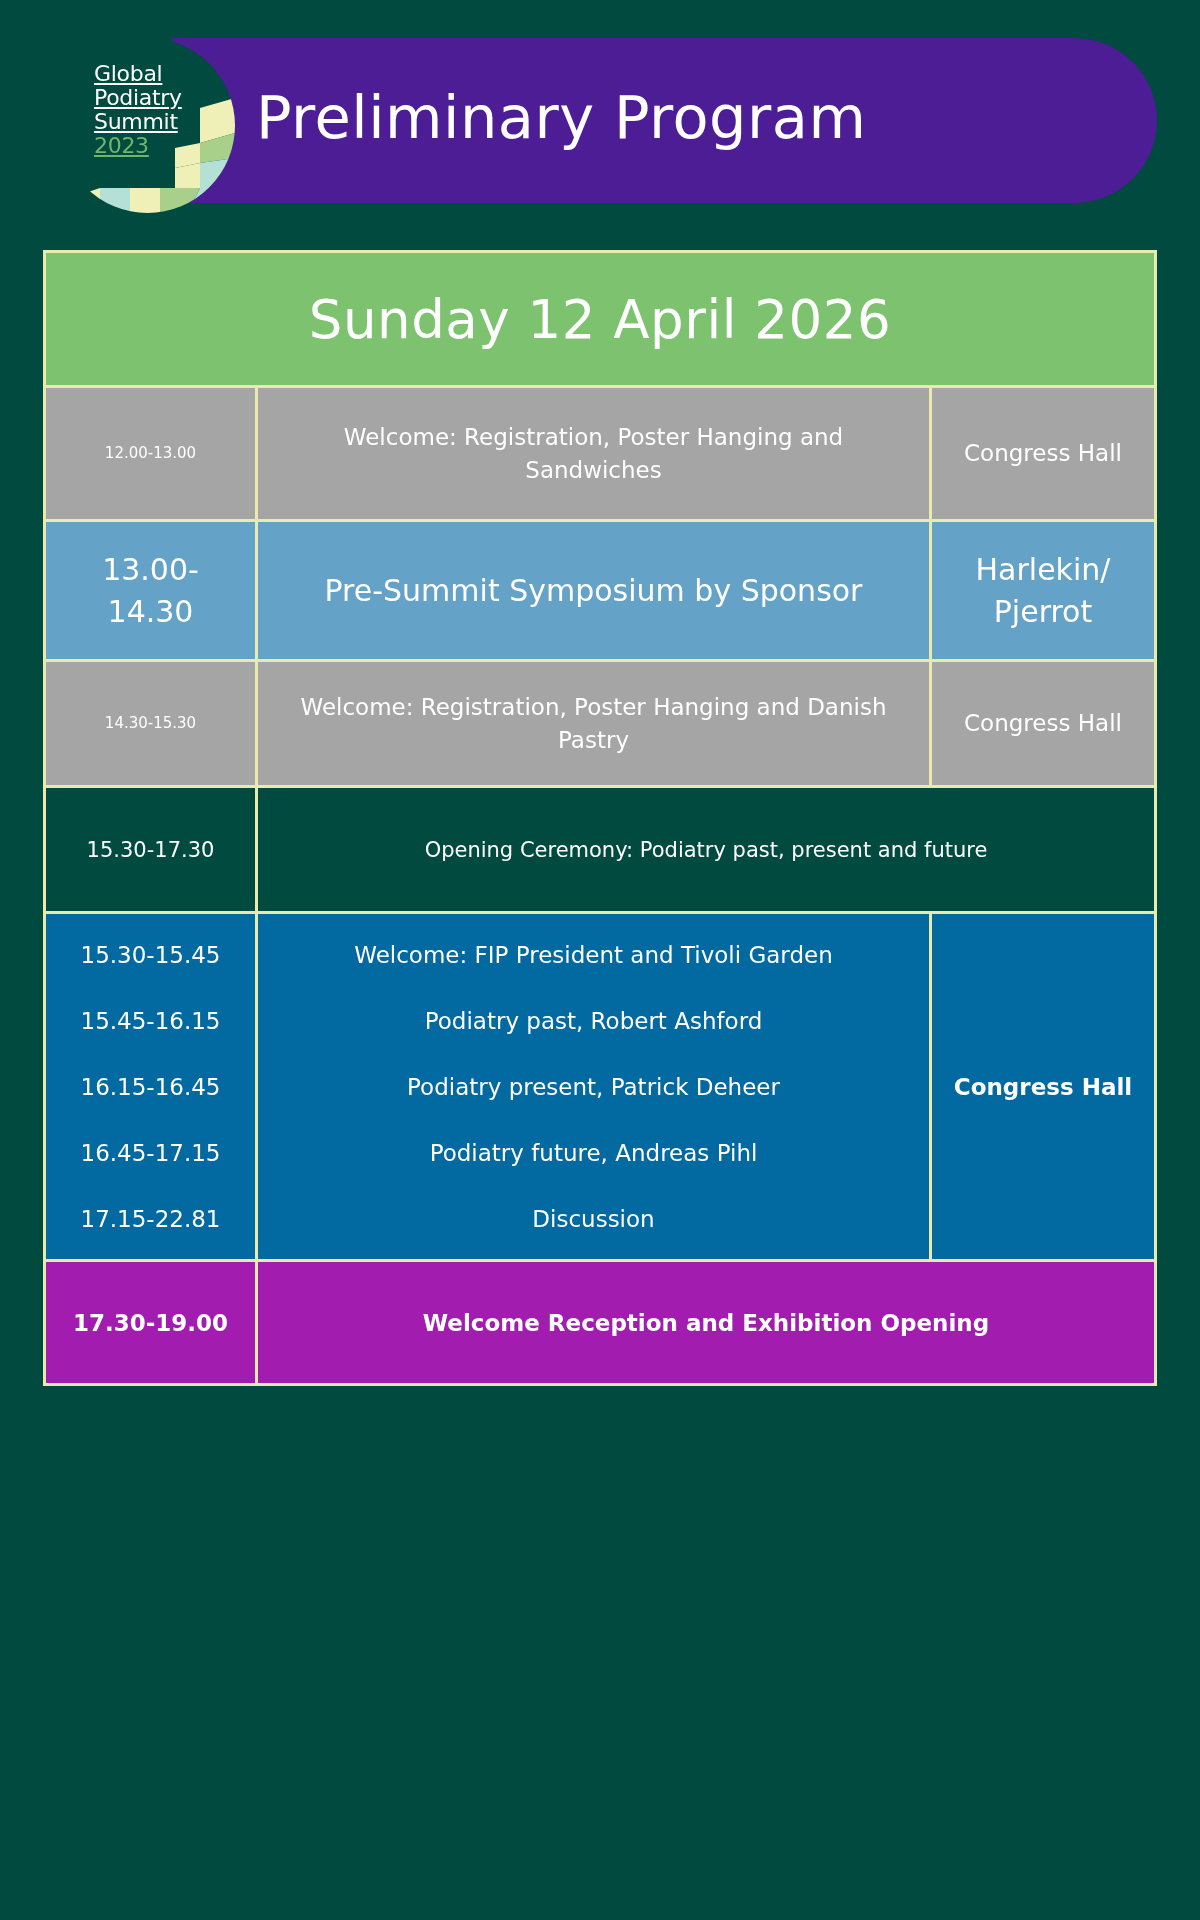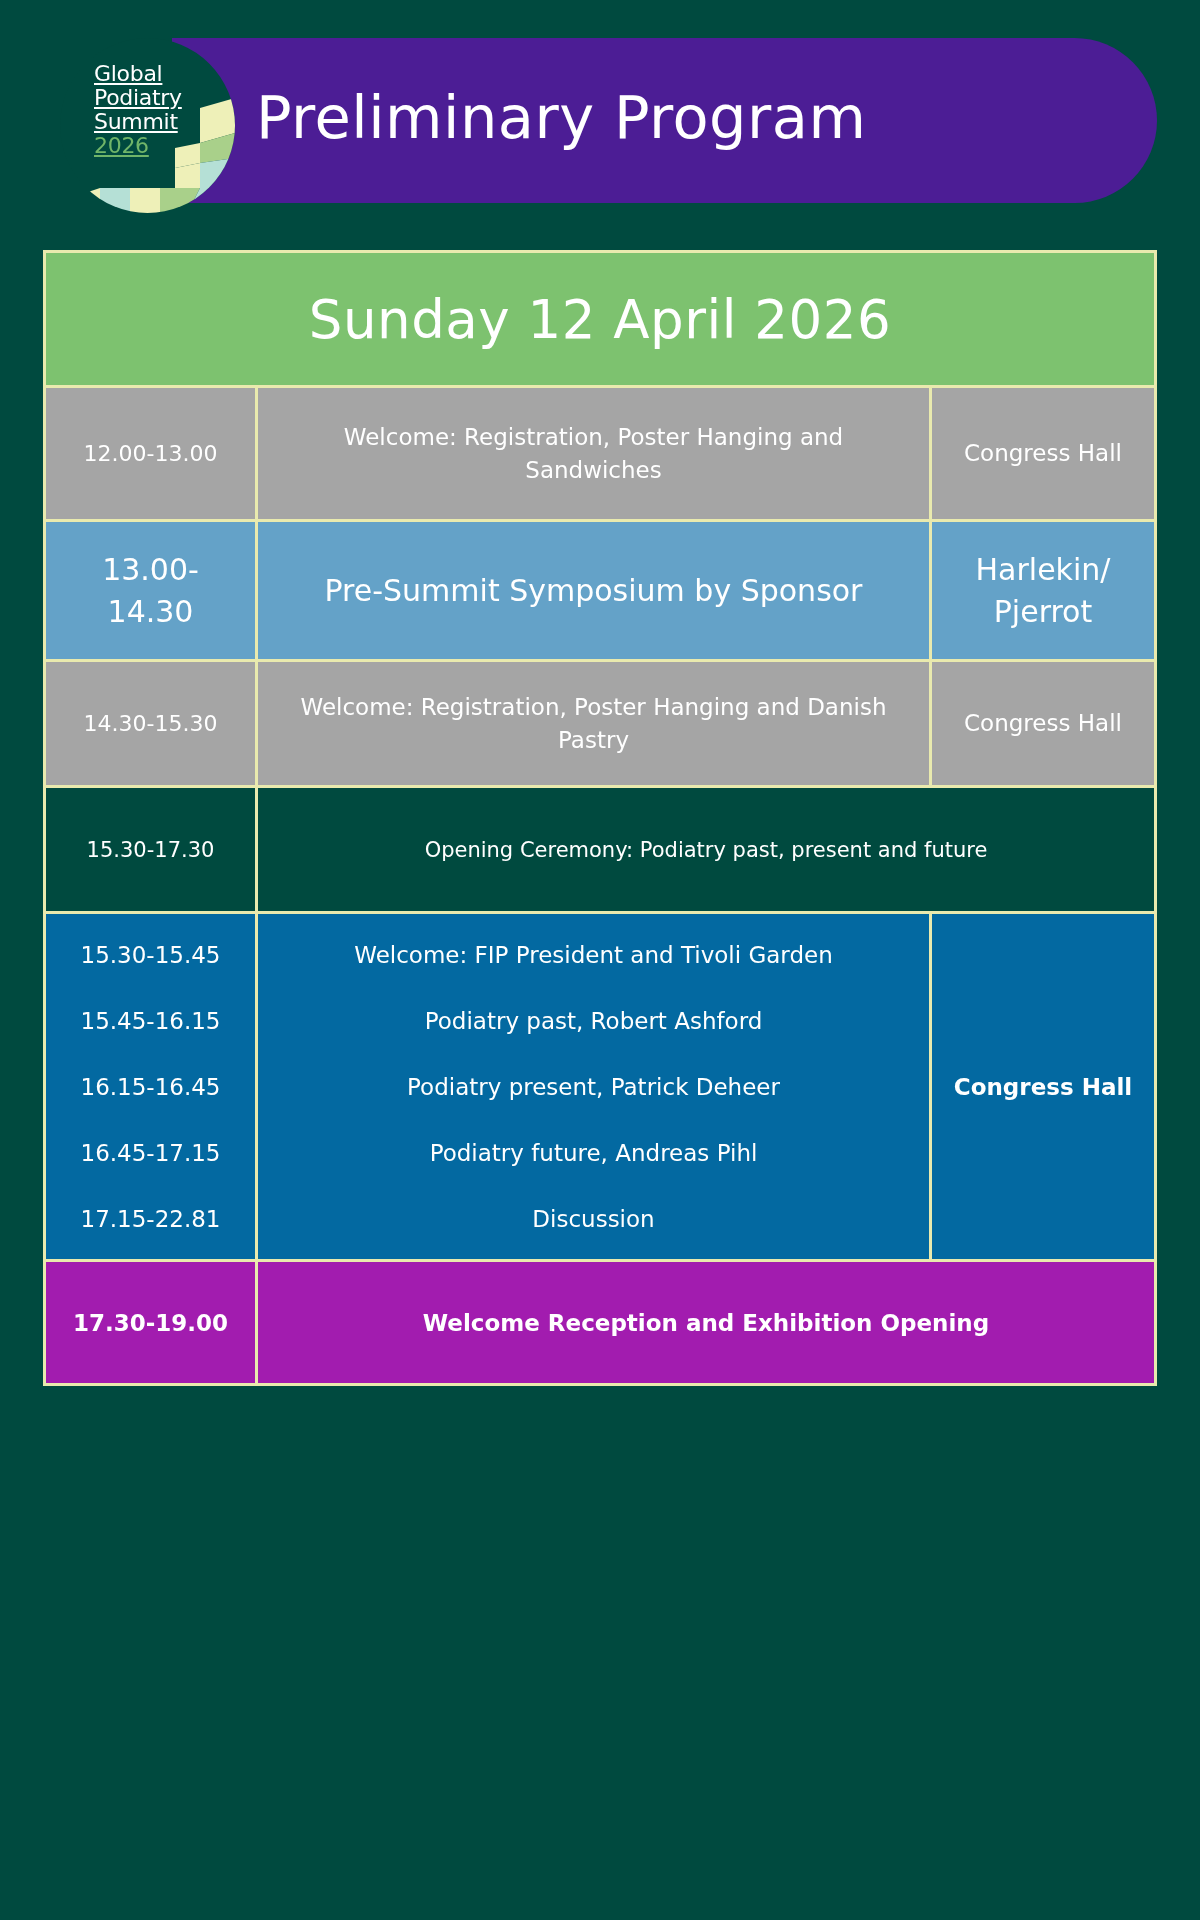--- a/index.html
+++ b/index.html
@@ -33,21 +33,21 @@
   }
   table.program td {
     border:3px solid #e9eaae; padding:0 20px; vertical-align:middle; color:#ffffff;text-align:center;
   }
   .col-time { width:212px; }
   .col-loc { width:225px; }
   .day-header td {
     background:#7dc26f; height:132px; text-align:center; font-size:53px; letter-spacing:0.5px;
   }
   .row-gray td { background:#a5a5a5; font-size:23px; line-height:33px; }
-  .row-gray .time { font-size:22px; }
+  .row-gray .time { font-size:15px; }
   .row-gray { height:134px; }
   .row-gray.r3 { height:126px; }
   .row-sponsor td { background:#64a2c8; font-size:30px; line-height:42px; font-weight:500; }
   .row-sponsor { height:140px; }
   .row-ceremony td { background:#004a3f; font-size:21px; font-weight:500;margin-left:44px; }
   .row-ceremony { height:126px; }
   .row-sessions td { background:#0369a1; font-size:23px; }
   .row-sessions { height:348px; }
   .row-sessions .loc { font-weight:600; font-size:23px; }
   .sess-line { display:block; height:66px; line-height:66px; }
@@ -71,21 +71,21 @@
     <polygon points="100,150 140,150 130,170 100,175" fill="#a9d08a"></polygon>
     <polygon points="140,150 175,150 175,175 130,170" fill="#b5e0d6"></polygon>
     <polygon points="70,150 100,150 100,175 70,175" fill="#eef0b8"></polygon>
     <polygon points="40,150 70,150 70,175 40,175" fill="#b5e0d6"></polygon>
     <polygon points="10,160 40,150 40,175 10,175" fill="#eef0b8"></polygon>
   </svg>
   <div class="logo-text">
     <span class="logo-line">Global</span>
     <span class="logo-line">Podiatry</span>
     <span class="logo-line">Summit</span>
-    <span class="logo-line year">2026</span>
+    <span class="logo-line year">2023</span>
   </div>
 </div>
 
 <table class="program">
   <colgroup>
     <col class="col-time">
       <col>
       <col class="col-loc">
   </colgroup>
   <tbody>

